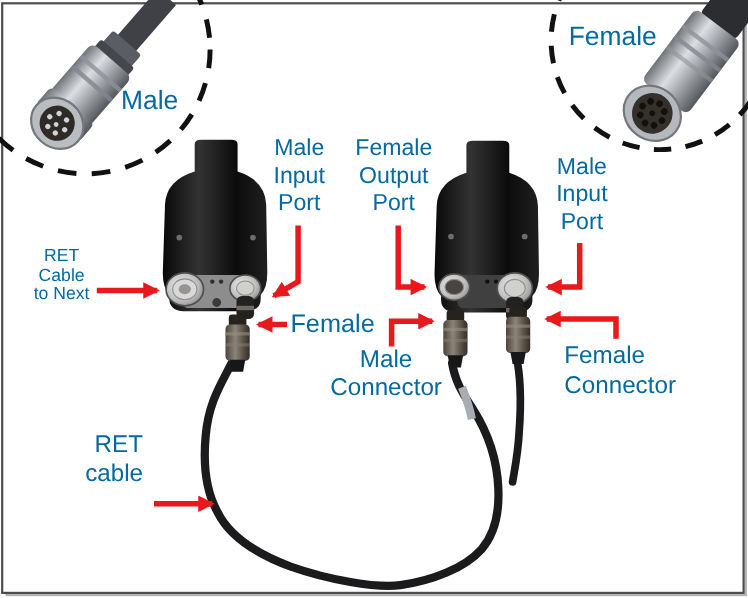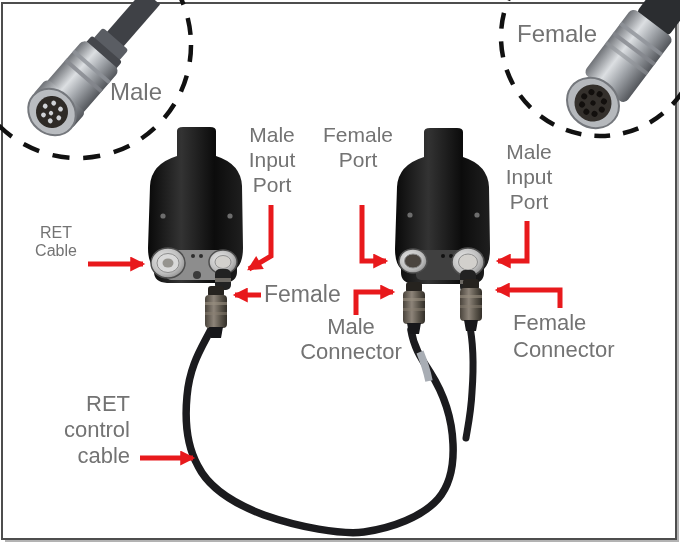--- a/index.html
+++ b/index.html
@@ -1,21 +1,21 @@
 <!DOCTYPE html>
 <html><head>
 <meta charset="utf-8">
 <style>
   html,body{margin:0;padding:0;background:#fff;}
   .canvas{position:relative;width:680px;height:544px;background:#fff;overflow:hidden;
           font-family:"Liberation Sans", sans-serif;}
   .frame{position:absolute;left:1px;top:2px;width:672px;height:534px;
          border:2px solid #4d4d4d;box-shadow:3px 3px 0 -1px #b3b3b3;background:#fff;}
   .gfx{position:absolute;left:0;top:0;width:680px;height:544px;}
-  .lbl{position:absolute;color:#737373;z-index:5;}
+  .lbl{position:absolute;color:#0369a1;z-index:5;}
   .c{text-align:center;} .r{text-align:right;} .l{text-align:left;}
   .lbl-inset{font-size:24px;line-height:26px;}
   .lbl-port{font-size:21px;line-height:25px;}
   .lbl-small{font-size:16px;line-height:17.5px;}
   .lbl-conn{font-size:22px;line-height:25px;}
   .lbl-cable{font-size:22px;line-height:26px;}
 </style>
 </head>
 <body>
 
@@ -173,43 +173,44 @@
   <div class="lbl lbl-inset c" style="left:104px;top:79px;width:64px;">Male</div>
   <div class="lbl lbl-inset c" style="left:510px;top:21px;width:94px;">Female</div>
 
   <div class="lbl lbl-port c" style="left:235px;top:122px;width:74px;">
     <div>Male</div>
     <div>Input</div>
     <div>Port</div>
   </div>
   <div class="lbl lbl-port c" style="left:316px;top:122px;width:84px;">
     <div>Female</div>
+    <div>Output</div>
     <div>Port</div>
   </div>
   <div class="lbl lbl-port c" style="left:492px;top:139px;width:74px;">
     <div>Male</div>
     <div>Input</div>
     <div>Port</div>
   </div>
 
   <div class="lbl lbl-small c" style="left:12px;top:224px;width:88px;">
     <div>RET</div>
     <div>Cable</div>
+    <div>to Next</div>
   </div>
 
   <div class="lbl lbl-conn" style="left:264px;top:282px;font-size:23px;">Female</div>
 
   <div class="lbl lbl-conn c" style="left:290px;top:314px;width:122px;">
     <div>Male</div>
     <div>Connector</div>
   </div>
 
   <div class="lbl lbl-conn l" style="left:513px;top:309px;width:120px;line-height:27px;">
     <div>Female</div>
     <div>Connector</div>
   </div>
 
   <div class="lbl lbl-cable r" style="left:38px;top:391px;width:92px;">
     <div>RET</div>
-    <div>control</div>
     <div>cable</div>
   </div>
 </div>
 
 </body></html>

